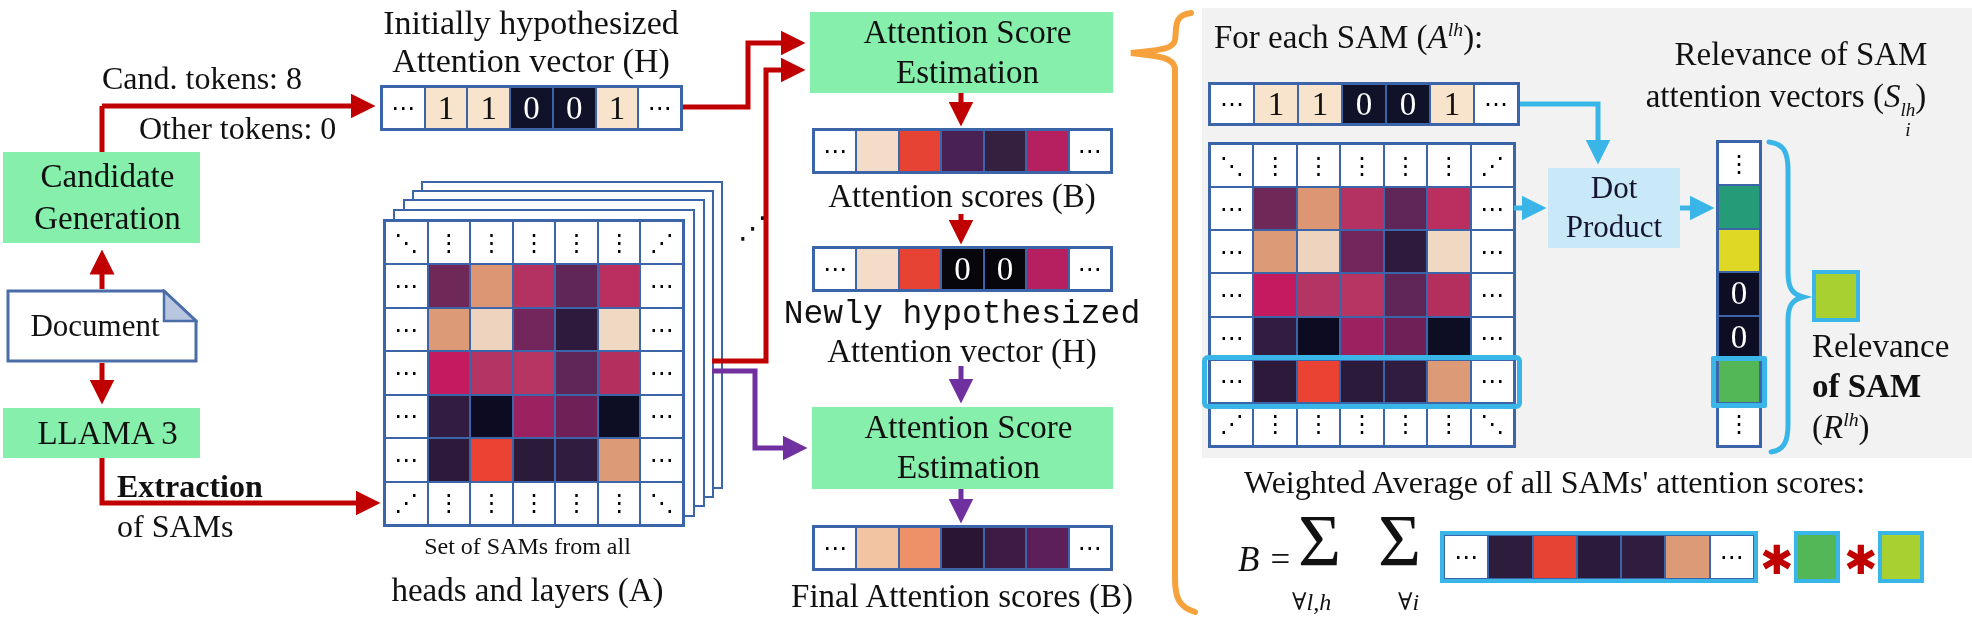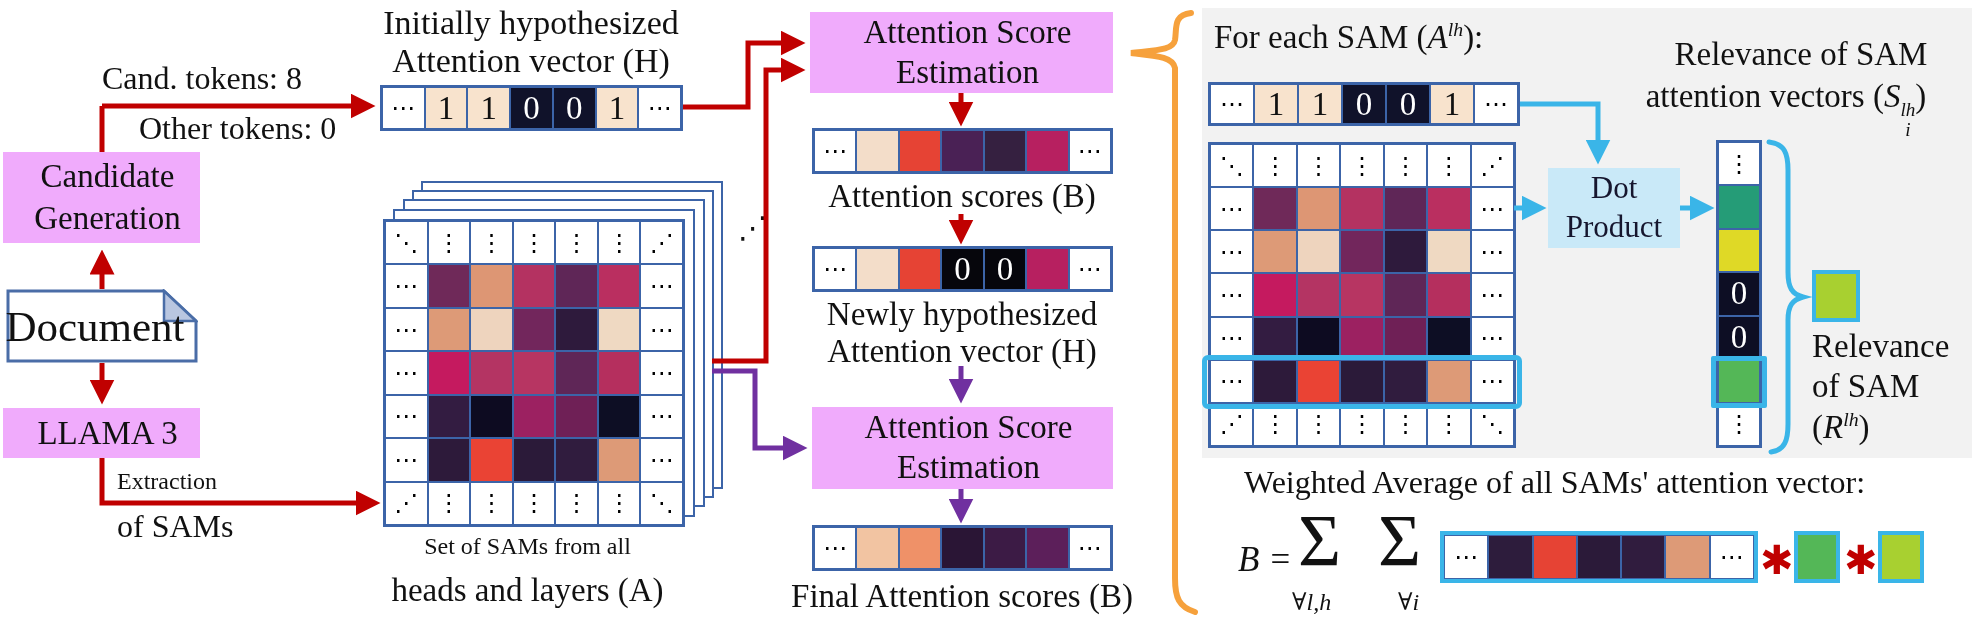--- a/index.html
+++ b/index.html
@@ -2,21 +2,21 @@
 <html><head>
 <meta charset="utf-8">
 <style>
   html,body{margin:0;padding:0;background:#fff;font-family:"Liberation Serif","DejaVu Serif",serif;color:#111;}
   #canvas{position:relative;width:1972px;height:624px;background:#ffffff;overflow:hidden;}
   .abs{position:absolute;box-sizing:border-box;}
   .lbl{white-space:nowrap;}
   .ctr{text-align:center;}
   .it{font-style:italic;}
   .box{display:flex;flex-direction:column;align-items:center;justify-content:center;text-align:center;}
-  .orange{background:#f0abfc;padding-left:12px;}
+  .orange{background:#86efac;padding-left:12px;}
   .vec{display:grid;grid-auto-flow:column;grid-auto-columns:1fr;background:#fff;border:2px solid #3c64a8;}
   .colvec{display:grid;grid-auto-flow:row;grid-auto-rows:1fr;background:#fff;border:2px solid #3c64a8;}
   .mat{display:grid;grid-template-columns:repeat(7,1fr);grid-auto-rows:1fr;background:#fff;border:2px solid #3c64a8;}
   .cell{display:flex;align-items:center;justify-content:center;border:1px solid #3c64a8;font-size:33px;overflow:hidden;background:#fff;}
   .cell.dots{font-family:"DejaVu Sans",sans-serif;font-size:24px;color:#000;}
   .page{position:absolute;background:#fff;border:2px solid #3c64a8;box-sizing:border-box;}
   .stack{display:inline-flex;flex-direction:column;font-size:0.58em;line-height:1.05;vertical-align:-0.45em;font-style:italic;}
   sup{font-size:0.6em;}
   .hl-outline{border:5px solid #3ab5e8;border-radius:6px;background:transparent;}
   .swatch{border:4px solid #3ab5e8;}
@@ -38,28 +38,28 @@
   <div class="abs box orange" style="left:3px;top:152px;width:197px;height:91px;font-size:33px;line-height:1.25;">
     <span>Candidate</span>
     <span>Generation</span>
   </div>
 
   <div class="abs" style="left:6px;top:289px;width:192px;height:74px;">
     <svg width="192" height="74" viewBox="0 0 192 74">
       <path d="M2,2 H158 L190,32 V72 H2 Z" fill="#ffffff" stroke="#4a6da7" stroke-width="3"></path>
       <path d="M158,2 V32 H190 Z" fill="#b9c6e0" stroke="#4a6da7" stroke-width="2.5"></path>
     </svg>
-    <div class="abs box" style="left:0;top:0;width:178px;height:74px;font-size:43px;">Document</div>
+    <div class="abs box" style="left:0;top:0;width:178px;height:74px;font-size:31px;">Document</div>
   </div>
 
   <div class="abs box orange" style="left:3px;top:408px;width:197px;height:50px;font-size:33px;">
     <span>LLAMA 3</span>
   </div>
 
-  <div class="abs lbl" style="left:117px;top:468px;font-size:24px;">Extraction</div>
+  <div class="abs lbl" style="left:117px;top:468px;font-size:32px;font-weight:bold;">Extraction</div>
   <div class="abs lbl" style="left:117px;top:508px;font-size:32px;">of SAMs</div>
 
   <div class="abs lbl ctr" style="left:340px;top:4px;width:382px;font-size:34px;">Initially hypothesized</div>
   <div class="abs lbl ctr" style="left:340px;top:42px;width:382px;font-size:34px;">Attention vector (H)</div>
   <div class="abs vec" style="left:380px;top:85px;width:303px;height:46px;">
       <div class="cell dots">⋯</div>
       <div class="cell" style="background: rgb(248, 227, 205);">1</div>
       <div class="cell" style="background: rgb(248, 227, 205);">1</div>
       <div class="cell" style="background: rgb(16, 18, 42); color: rgb(255, 255, 255);">0</div>
       <div class="cell" style="background: rgb(16, 18, 42); color: rgb(255, 255, 255);">0</div>
@@ -144,21 +144,21 @@
 
   <div class="abs vec" style="left:812px;top:246px;width:301px;height:46px;">
       <div class="cell dots">⋯</div>
       <div class="cell" style="background: rgb(243, 221, 201);"></div>
       <div class="cell" style="background: rgb(230, 67, 52);"></div>
       <div class="cell" style="background: rgb(6, 6, 12); color: rgb(255, 255, 255);">0</div>
       <div class="cell" style="background: rgb(6, 6, 12); color: rgb(255, 255, 255);">0</div>
       <div class="cell" style="background: rgb(183, 32, 96);"></div>
       <div class="cell dots">⋯</div>
     </div>
-  <div class="abs lbl ctr" style="left:782px;top:296px;width:360px;font-size:33px;">Newly hypothesized</div>
+  <div class="abs lbl ctr" style="left:782px;top:296px;width:360px;font-size:33px;font-family:Liberation Mono, monospace;">Newly hypothesized</div>
   <div class="abs lbl ctr" style="left:772px;top:333px;width:380px;font-size:33px;">Attention vector (H)</div>
 
   <div class="abs box orange" style="left:812px;top:407px;width:301px;height:82px;font-size:33px;line-height:1.2;">
     <span>Attention Score</span>
     <span>Estimation</span>
   </div>
 
   <div class="abs vec" style="left:812px;top:525px;width:301px;height:46px;">
       <div class="cell dots">⋯</div>
       <div class="cell" style="background: rgb(242, 196, 162);"></div>
@@ -256,26 +256,26 @@
       <div class="cell" style="background: rgb(223, 217, 38);"></div>
       <div class="cell" style="background: rgb(13, 14, 36); color: rgb(255, 255, 255);">0</div>
       <div class="cell" style="background: rgb(13, 14, 36); color: rgb(255, 255, 255);">0</div>
       <div class="cell" style="background: rgb(84, 183, 87);"></div>
       <div class="cell dots">⋮</div>
     </div>
   <div class="abs hl-outline" style="left:1711px;top:356px;width:56px;height:52px;border-radius:2px;"></div>
 
   <div class="abs swatch" style="left:1812px;top:270px;width:48px;height:52px;background:#a8d030;"></div>
   <div class="abs lbl" style="left:1812px;top:328px;font-size:33px;">Relevance</div>
-  <div class="abs lbl" style="left:1812px;top:368px;font-size:33px;">of SAM</div>
+  <div class="abs lbl" style="left:1812px;top:368px;font-size:33px;font-weight:bold;">of SAM</div>
   <div class="abs lbl" style="left:1812px;top:408px;font-size:33px;">
     <span>(</span><span class="it">R</span><sup class="it">lh</sup><span>)</span>
   </div>
 
-  <div class="abs lbl" style="left:1244px;top:464px;font-size:32px;">Weighted Average of all SAMs' attention vector:</div>
+  <div class="abs lbl" style="left:1244px;top:464px;font-size:32px;">Weighted Average of all SAMs' attention scores:</div>
 
   <div class="abs lbl it" style="left:1238px;top:540px;font-size:35px;">
     <span>B</span>
     <span>=</span>
   </div>
   <div class="abs sigma" style="left:1298px;top:508px;">Σ</div>
   <div class="abs sigsub" style="left:1292px;top:588px;">∀l,h</div>
   <div class="abs sigma" style="left:1378px;top:508px;">Σ</div>
   <div class="abs sigsub" style="left:1398px;top:588px;">∀i</div>
 

